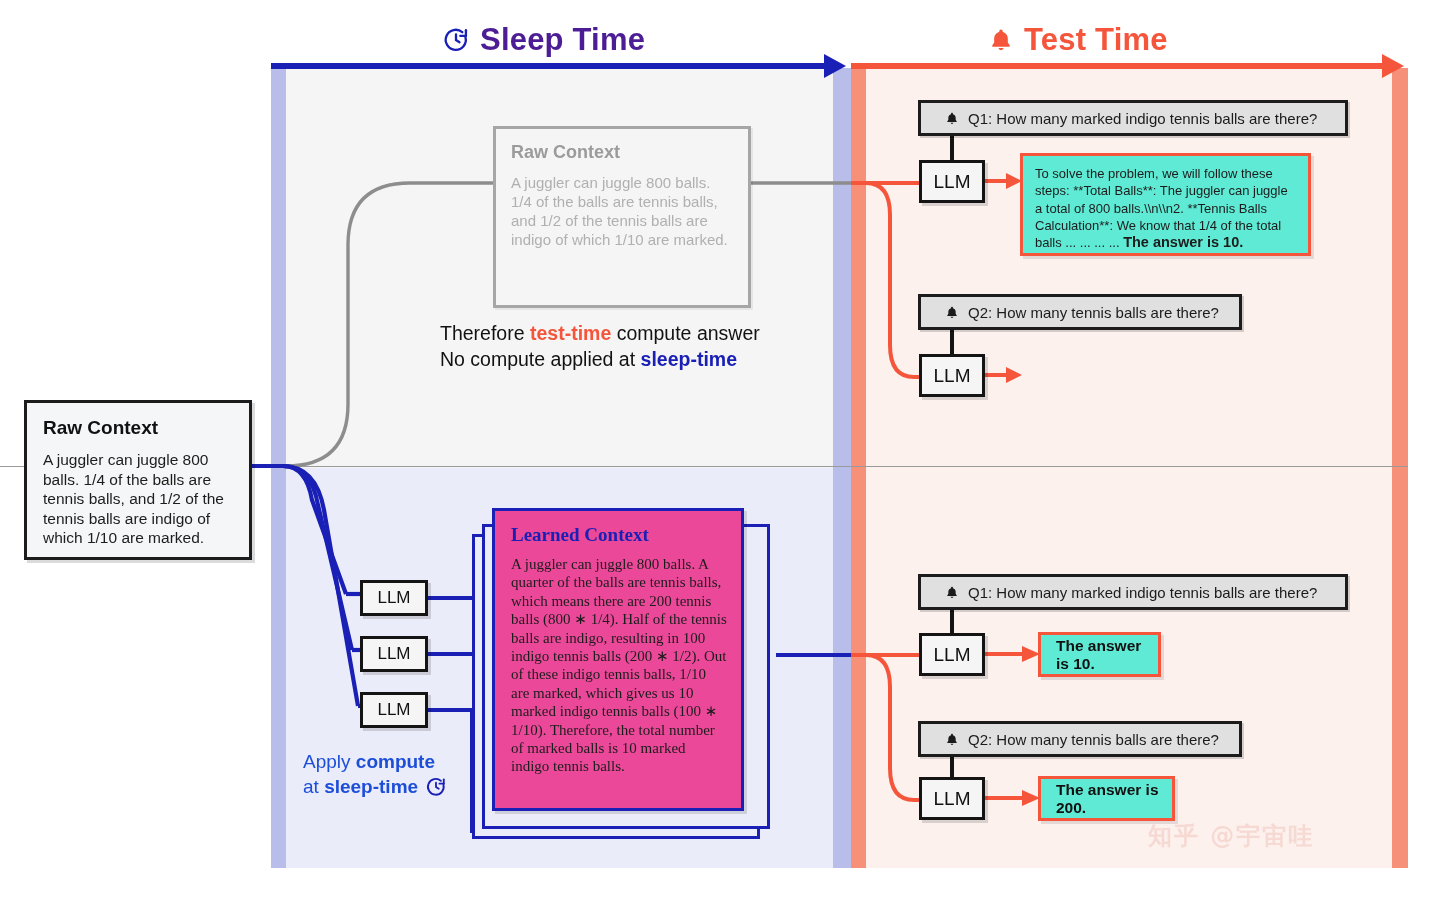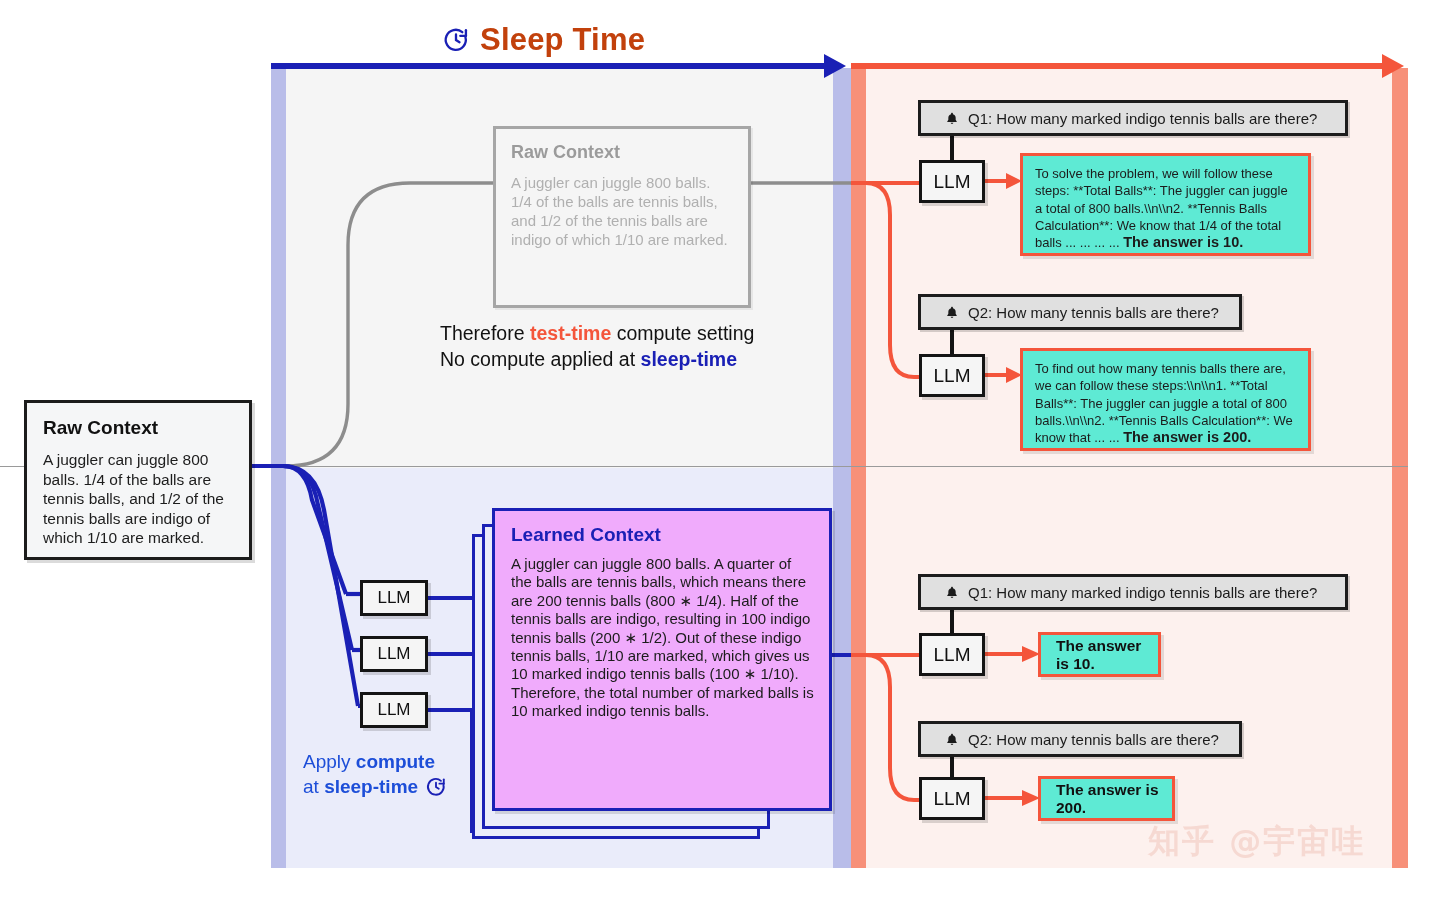--- a/index.html
+++ b/index.html
@@ -29,43 +29,43 @@
   .sleep-arrow-line{left:271px;top:63px;width:557px;background:#1a20b5;}
   .sleep-arrow-head{left:824px;top:54px;width:0;height:0;
      border-top:12px solid transparent;border-bottom:12px solid transparent;
      border-left:22px solid #1a20b5;}
   .test-arrow-line{left:851px;top:63px;width:533px;background:#f4553b;}
   .test-arrow-head{left:1382px;top:54px;width:0;height:0;
      border-top:12px solid transparent;border-bottom:12px solid transparent;
      border-left:22px solid #f4553b;}
 
   .hdr{font-size:31px;font-weight:bold;letter-spacing:.2px;white-space:nowrap;}
-  .hdr-sleep{left:442px;top:22px;color:#c2410c;}
+  .hdr-sleep{left:442px;top:22px;color:#4c1d95;}
   .hdr-test{left:988px;top:22px;color:#f4553b;}
   .hdr .ic{display:inline-block;vertical-align:-4px;margin-right:10px;}
 
   
   .ctx-box{background:#f5f6f7;box-sizing:border-box;}
   .raw-main{left:24px;top:400px;width:228px;height:160px;border:3px solid #1c1c1c;
             box-shadow:3px 3px 0 rgba(0,0,0,.14);padding:14px 14px 0 16px;}
   .raw-main .t{font-size:19px;font-weight:bold;color:#111;margin-bottom:11px;}
   .raw-main .b{font-size:15.5px;line-height:19.5px;color:#1d1d1d;}
 
   .raw-ghost{left:493px;top:126px;width:224px;height:163px;border:3px solid #a6a6a6;
              background:#f5f5f5;padding:13px 13px 0 15px;
              box-shadow:2px 2px 0 rgba(0,0,0,.06);}
   .raw-ghost .t{font-size:18px;font-weight:bold;color:#9b9b9b;margin-bottom:10px;}
   .raw-ghost .b{font-size:15px;line-height:19px;color:#b0b0b0;}
 
   
   .lc-s2{left:472px;top:534px;width:282px;height:299px;border:3px solid #1a20b5;background:#eaecfa;}
   .lc-s1{left:482px;top:524px;width:282px;height:299px;border:3px solid #1a20b5;background:#eaecfa;}
-  .lc-main{left:492px;top:508px;width:340px;height:303px;border:3px solid #1a20b5;
-           background:#f0abfc;padding:13px 14px 0 16px;box-sizing:border-box;
-           box-shadow:3px 3px 0 rgba(0,0,0,.12);}
+  .lc-main{left:492px;top:508px;width:252px;height:303px;border:3px solid #1a20b5;
+           background:#ec4899;padding:13px 14px 0 16px;box-sizing:border-box;
+           box-shadow:3px 3px 0 rgba(0,0,0,.12);font-family:Liberation Serif, serif;}
   .lc-main .t{font-size:19px;font-weight:bold;color:#1a20b5;margin-bottom:9px;}
   .lc-main .b{font-size:15px;line-height:18.4px;color:#1c1c1c;}
 
   
   .qbar{background:#e0e0e0;border:3px solid #1c1c1c;box-sizing:border-box;
         font-size:15px;color:#1b1b1b;display:flex;align-items:center;
         padding-left:24px;box-shadow:2px 2px 0 rgba(0,0,0,.16);}
   .qbar .bell{margin-right:9px;display:inline-flex;}
   .q1t{left:918px;top:100px;width:430px;height:36px;}
   .q2t{left:918px;top:294px;width:324px;height:36px;}
@@ -103,21 +103,21 @@
   .cap-mid .o{color:#f4553b;font-weight:bold;}
   .cap-mid .bl{color:#1a20b5;font-weight:bold;}
   .cap-reduce{left:905px;top:518px;font-size:18.5px;}
   .cap-reduce .bl{color:#1a20b5;font-weight:bold;}
   .cap-reduce .o{color:#f4553b;font-weight:bold;}
   .cap-apply{left:303px;top:749px;font-size:19px;color:#1d4ed8;line-height:25px;}
   .cap-apply b{font-weight:bold;}
   .cap-apply .ic{display:inline-block;vertical-align:-5px;margin-left:7px;}
 
   
-  .wm{left:1148px;top:820px;font-size:32px;font-weight:bold;color:#f6d9d2;
+  .wm{left:1148px;top:820px;font-size:24px;font-weight:bold;color:#f6d9d2;
       letter-spacing:2px;white-space:nowrap;
       font-family:"DejaVu Sans",sans-serif;}
 
   svg.ov{position:absolute;left:0;top:0;width:1440px;height:900px;
          pointer-events:none;overflow:visible;}
 </style>
 </head>
 <body>
 
 <div id="stage">
@@ -140,20 +140,28 @@
     <span class="ic">
       <svg width="28" height="28" viewBox="0 0 24 24" fill="none" stroke="#1a20b5" stroke-width="2" stroke-linecap="round">
         <path d="M20.5 8.4V3.6"></path>
         <path d="M20.5 8.4h-4.8"></path>
         <path d="M20.1 9.6A8.6 8.6 0 1 1 17.4 5.3"></path>
         <path d="M12 7.3V12l3 1.9"></path>
       </svg>
     </span><span>Sleep Time</span>
   </div>
 
+  <div class="abs hdr hdr-test">
+    <span class="ic">
+      <svg width="26" height="28" viewBox="0 0 24 24" fill="#f4553b">
+        <path d="M12 2.3c-.9 0-1.6.7-1.6 1.6v.6C7.6 5.2 5.7 7.7 5.7 10.7v3.6L3.9 17.1c-.3.5.05 1.1.65 1.1h14.9c.6 0 .95-.6.65-1.1l-1.8-2.8v-3.6c0-3-1.9-5.5-4.7-6.2v-.6c0-.9-.7-1.6-1.6-1.6z"></path>
+        <path d="M9.6 19.4a2.45 2.45 0 0 0 4.8 0z"></path>
+      </svg>
+    </span><span>Test Time</span>
+  </div>
 
   <svg class="ov">
 
     <path d="M252,466 L286,466 Q348,466 348,404 L348,245 Q348,183 410,183 L493,183" fill="none" stroke="#8d8d8d" stroke-width="3.4"></path>
 
     <path d="M717,183 L919,183" fill="none" stroke="#8d8d8d" stroke-width="3.4"></path>
 
     <path d="M252,466 L283,466 Q306,466 312,500 L346,594" fill="none" stroke="#1a20b5" stroke-width="4.2"></path>
     <path d="M252,466 L283,466 Q311,466 318,505 L352,650" fill="none" stroke="#1a20b5" stroke-width="4.2"></path>
     <path d="M252,466 L283,466 Q316,466 324,510 L358,706" fill="none" stroke="#1a20b5" stroke-width="4.2"></path>
@@ -197,21 +205,21 @@
     <div class="b">A juggler can juggle 800 balls. 1/4 of the balls are tennis balls, and 1/2 of the tennis balls are indigo of which 1/10 are marked.</div>
   </div>
 
   <div class="abs raw-ghost">
     <div class="t">Raw Context</div>
     <div class="b">A juggler can juggle 800 balls. 1/4 of the balls are tennis balls, and 1/2 of the tennis balls are indigo of which 1/10 are marked.</div>
   </div>
 
   <div class="cap cap-mid">
     <div>
-      <span>Therefore </span><span class="o">test-time</span><span> compute setting</span>
+      <span>Therefore </span><span class="o">test-time</span><span> compute answer</span>
     </div>
     <div>
       <span>No compute applied at </span><span class="bl">sleep-time</span>
     </div>
   </div>
 
   <div class="abs lc-s2"></div>
   <div class="abs lc-s1"></div>
   <div class="abs lc-main">
     <div class="t">Learned Context</div>
@@ -259,23 +267,20 @@
       <svg width="14" height="15" viewBox="0 0 24 24" fill="#1b1b1b">
         <path d="M12 2.3c-.9 0-1.6.7-1.6 1.6v.6C7.6 5.2 5.7 7.7 5.7 10.7v3.6L3.9 17.1c-.3.5.05 1.1.65 1.1h14.9c.6 0 .95-.6.65-1.1l-1.8-2.8v-3.6c0-3-1.9-5.5-4.7-6.2v-.6c0-.9-.7-1.6-1.6-1.6z"></path>
         <path d="M9.6 19.4a2.45 2.45 0 0 0 4.8 0z"></path>
       </svg>
     </span>
     <span>Q2: How many tennis balls are there?</span>
   </div>
 
   <div class="abs llm llm-t2">LLM</div>
 
-  <div class="abs ans ans-long a-t2">
-    <span>To find out how many tennis balls there are, we can follow these steps:\\n\\n1. **Total Balls**: The juggler can juggle a total of 800 balls.\\n\\n2. **Tennis Balls Calculation**: We know that ... ... </span><b>The answer is 200.</b>
-  </div>
 
 
   <div class="abs qbar q1b">
     <span class="bell">
       <svg width="14" height="15" viewBox="0 0 24 24" fill="#1b1b1b">
         <path d="M12 2.3c-.9 0-1.6.7-1.6 1.6v.6C7.6 5.2 5.7 7.7 5.7 10.7v3.6L3.9 17.1c-.3.5.05 1.1.65 1.1h14.9c.6 0 .95-.6.65-1.1l-1.8-2.8v-3.6c0-3-1.9-5.5-4.7-6.2v-.6c0-.9-.7-1.6-1.6-1.6z"></path>
         <path d="M9.6 19.4a2.45 2.45 0 0 0 4.8 0z"></path>
       </svg>
     </span>
     <span>Q1: How many marked indigo tennis balls are there?</span>

